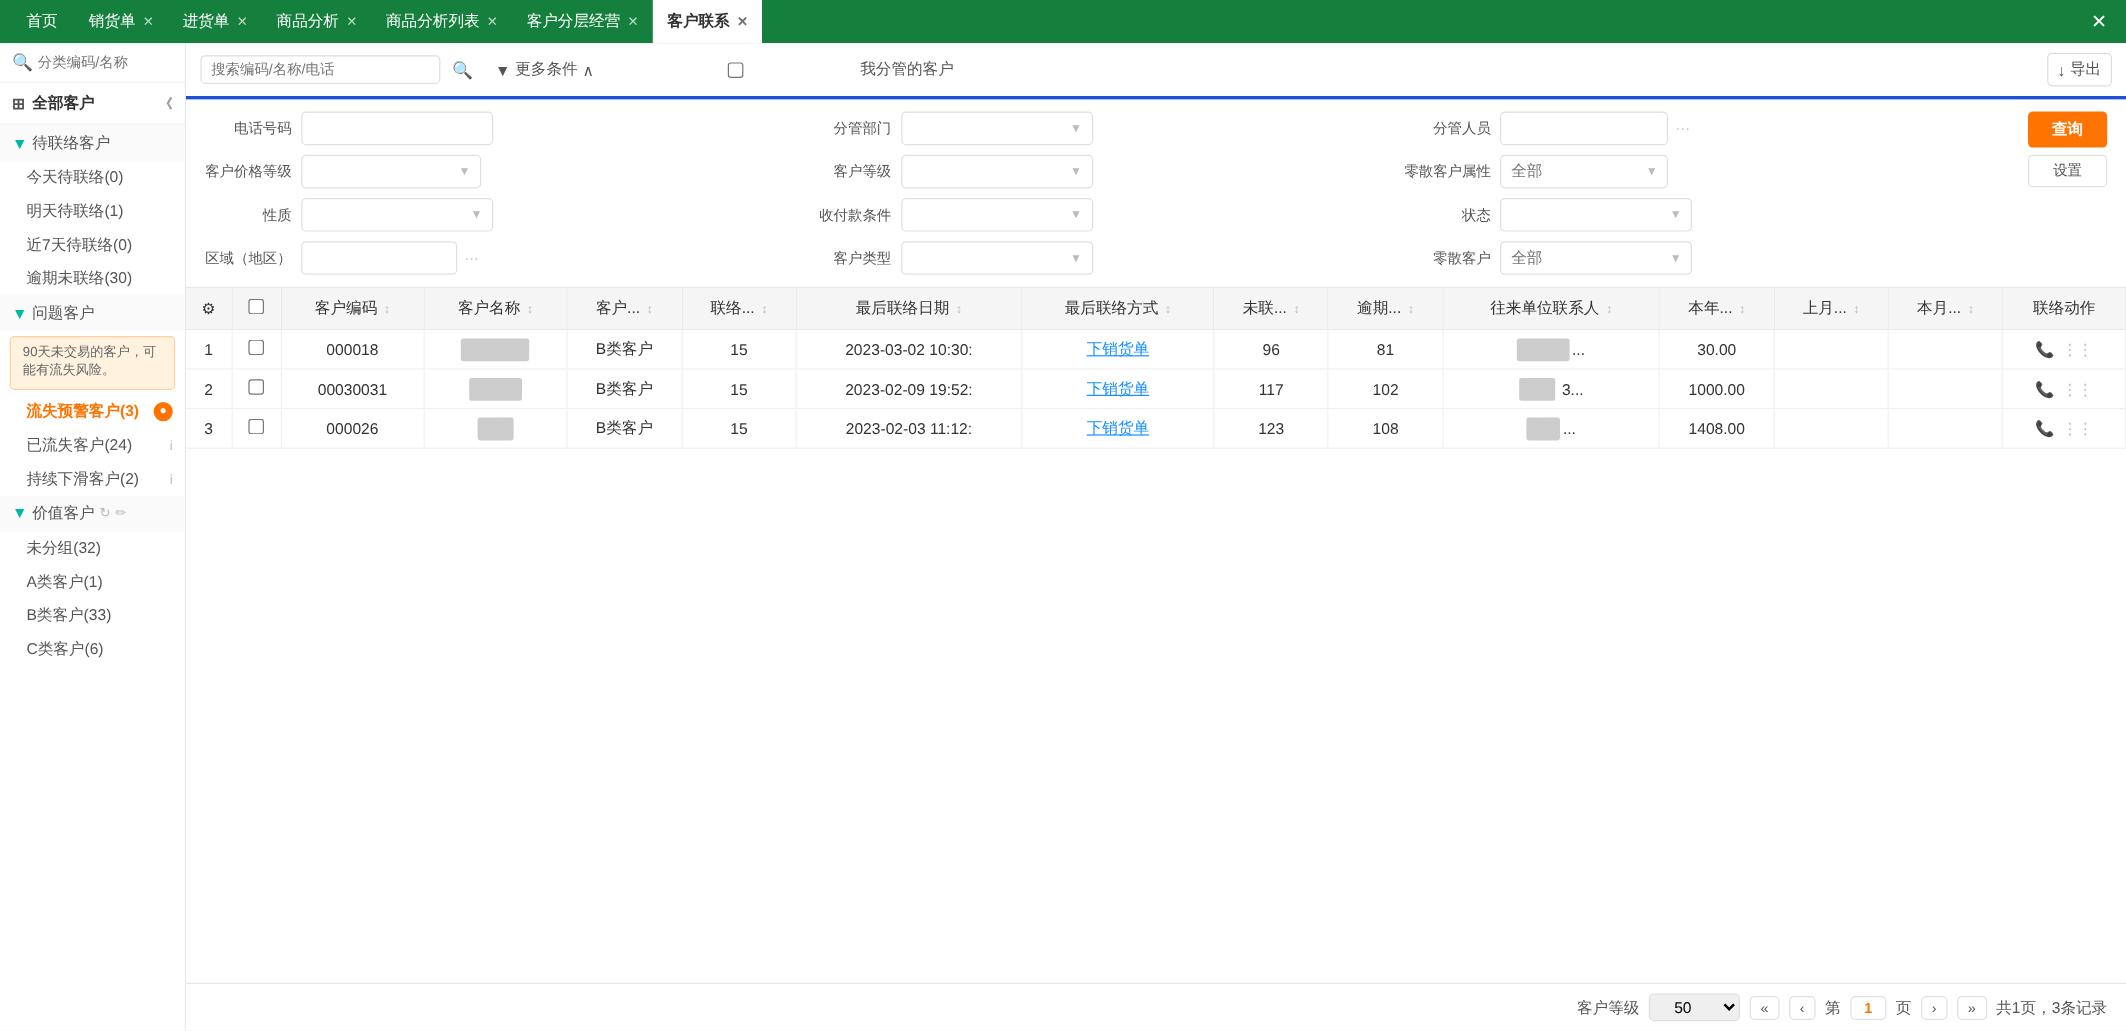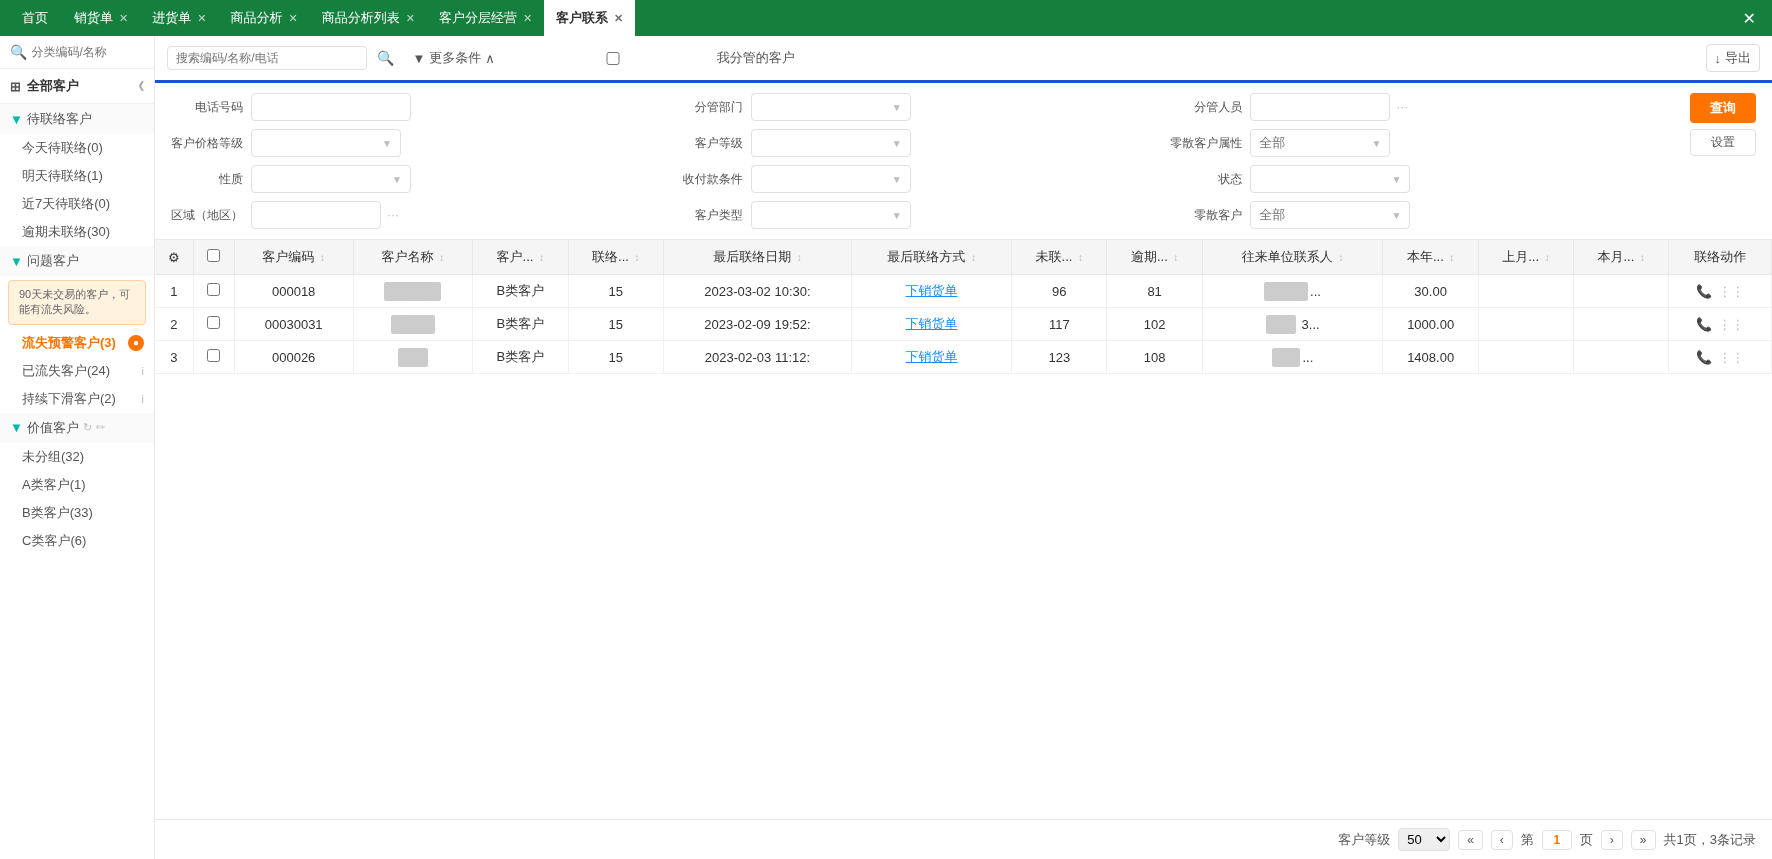--- a/index.html
+++ b/index.html
@@ -281,21 +281,21 @@
       padding: 8px 16px;
       background: #fff;
       border-top: 1px solid #e8e8e8;
       gap: 8px;
       font-size: 12px;
       color: #555;
     }
     .pagination select {
       border: 1px solid #e0e0e0;
       border-radius: 4px;
-      padding: 2px 4px;
+      padding: 2px 16px;
       outline: none;
     }
     .page-btn {
       border: 1px solid #e0e0e0;
       background: #fff;
       padding: 2px 8px;
       cursor: pointer;
       border-radius: 4px;
       color: #555;
       font-size: 12px;

